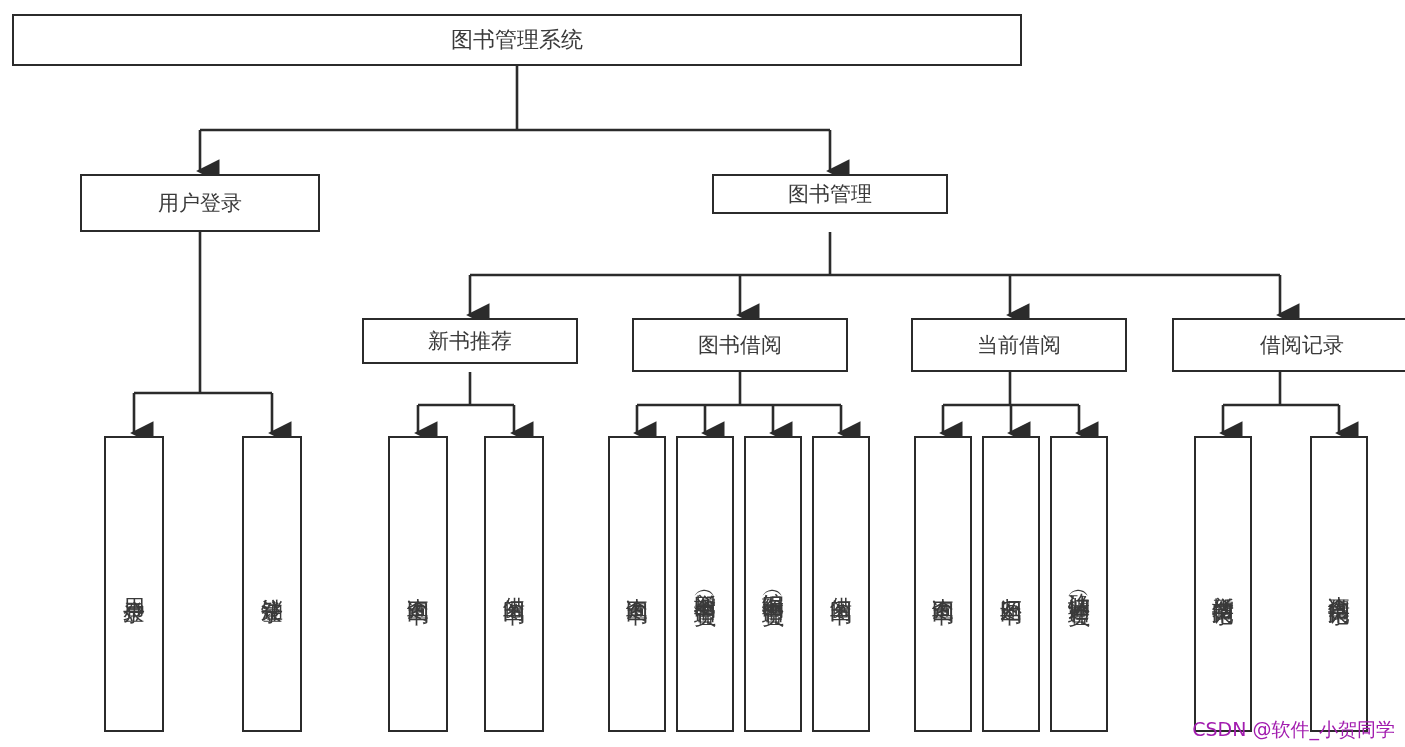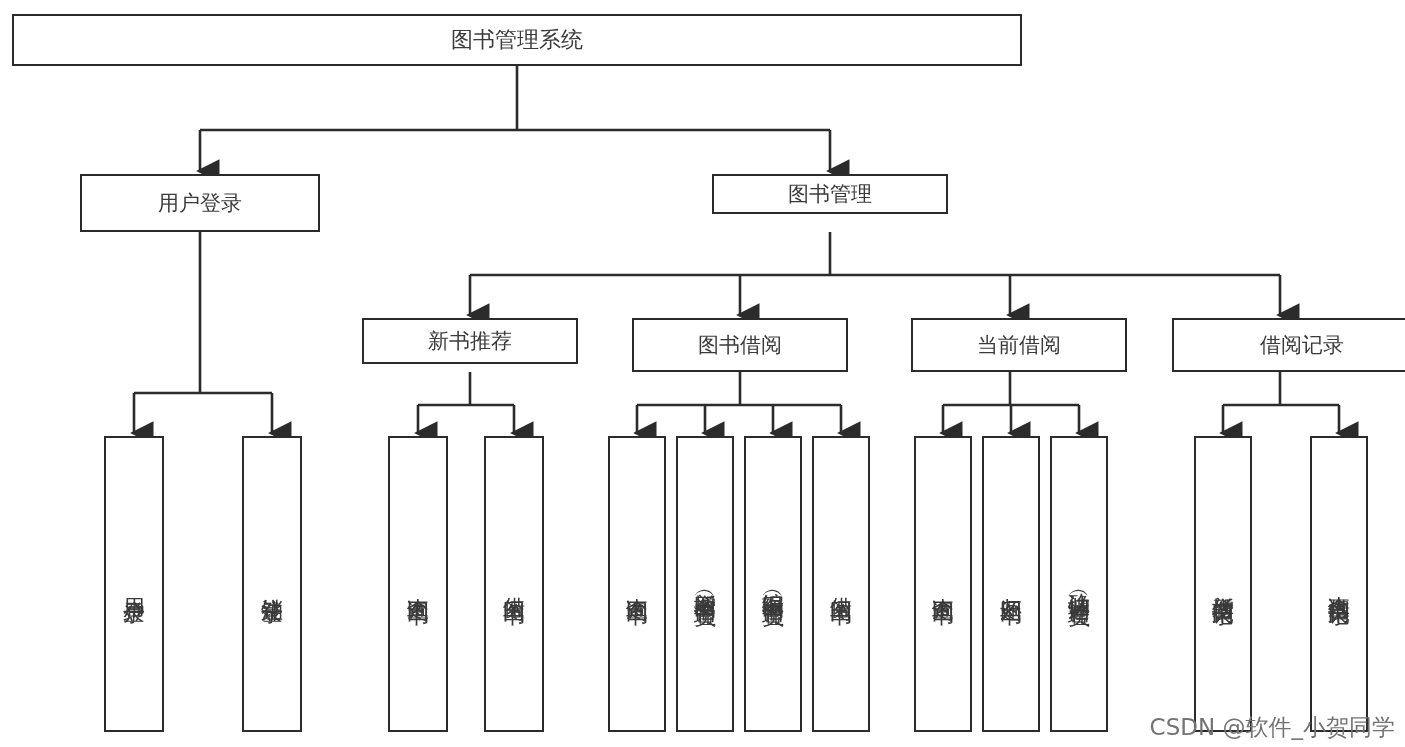--- a/index.html
+++ b/index.html
@@ -57,22 +57,22 @@
     line-height: 1;
     max-height: 268px;
   }
   .node.root .label {
     font-size: 22px;
   }
   #watermark {
     position: absolute;
     right: 10px;
     bottom: 4px;
-    font-size: 23px;
-    color: #737373;
+    font-size: 19px;
+    color: #a21caf;
     z-index: 5;
     white-space: nowrap;
     text-align: right;
   }
 </style>
 </head>
 <body>
 
 <div id="canvas">
 

